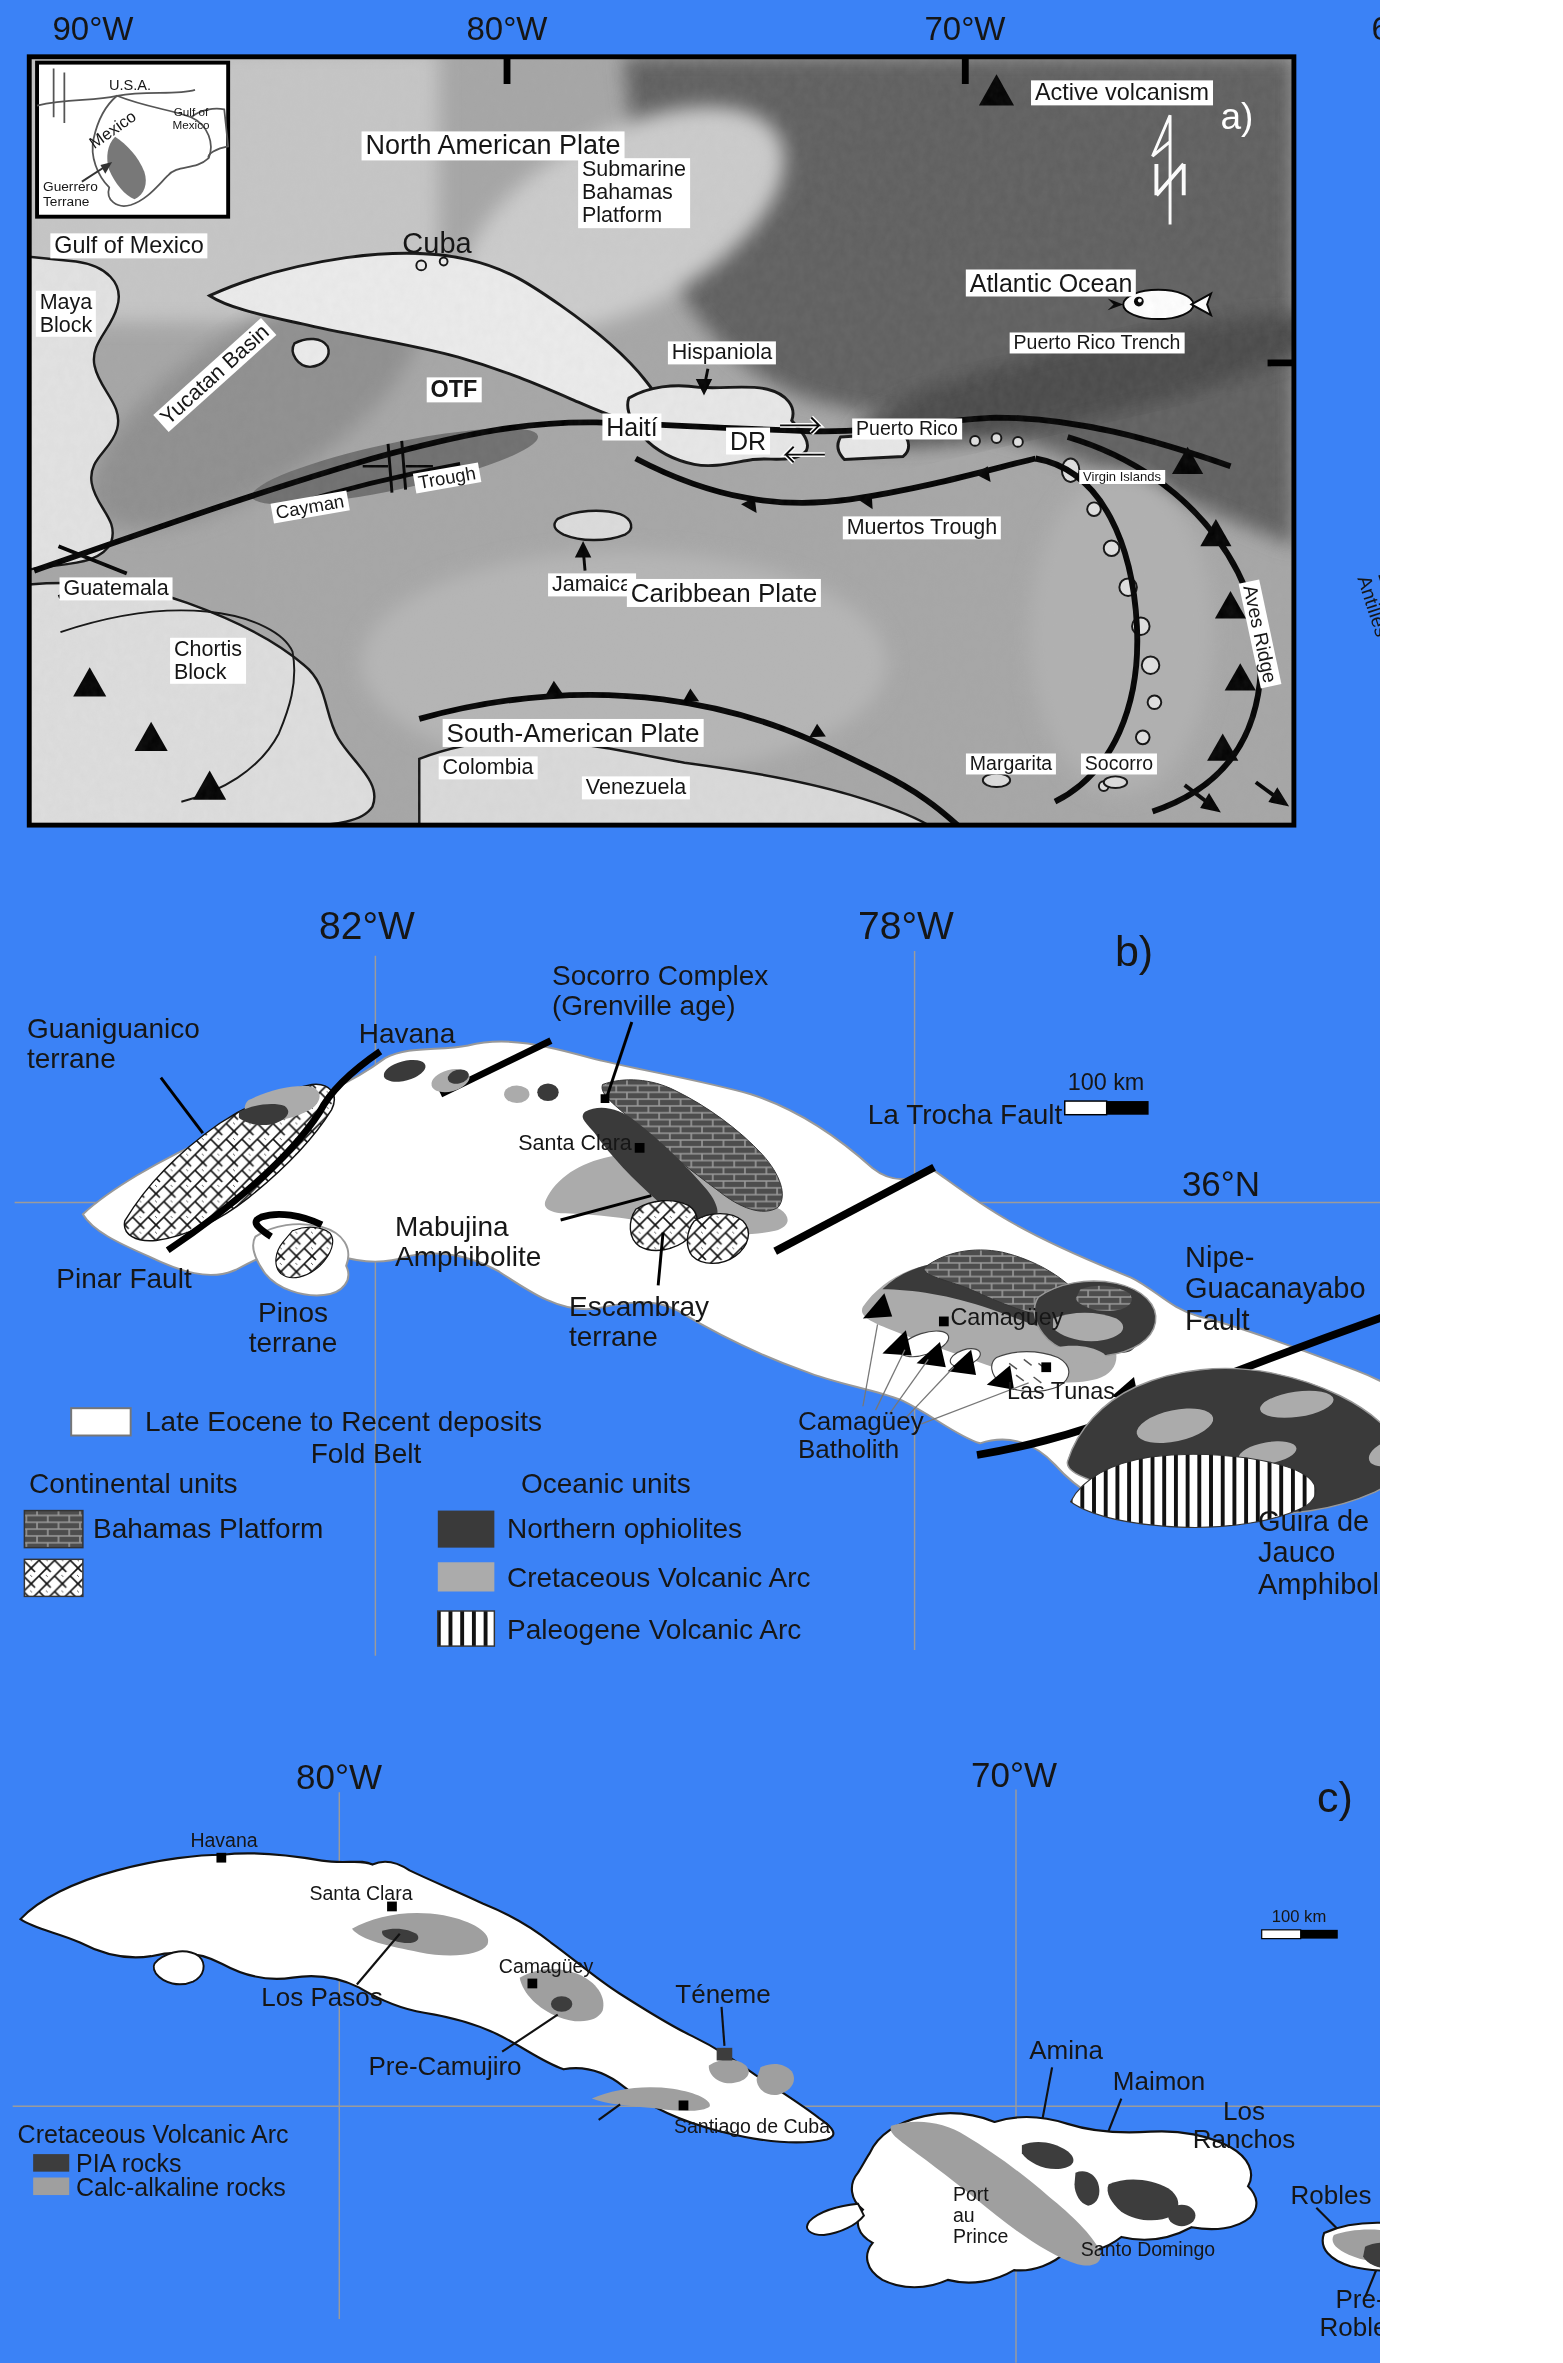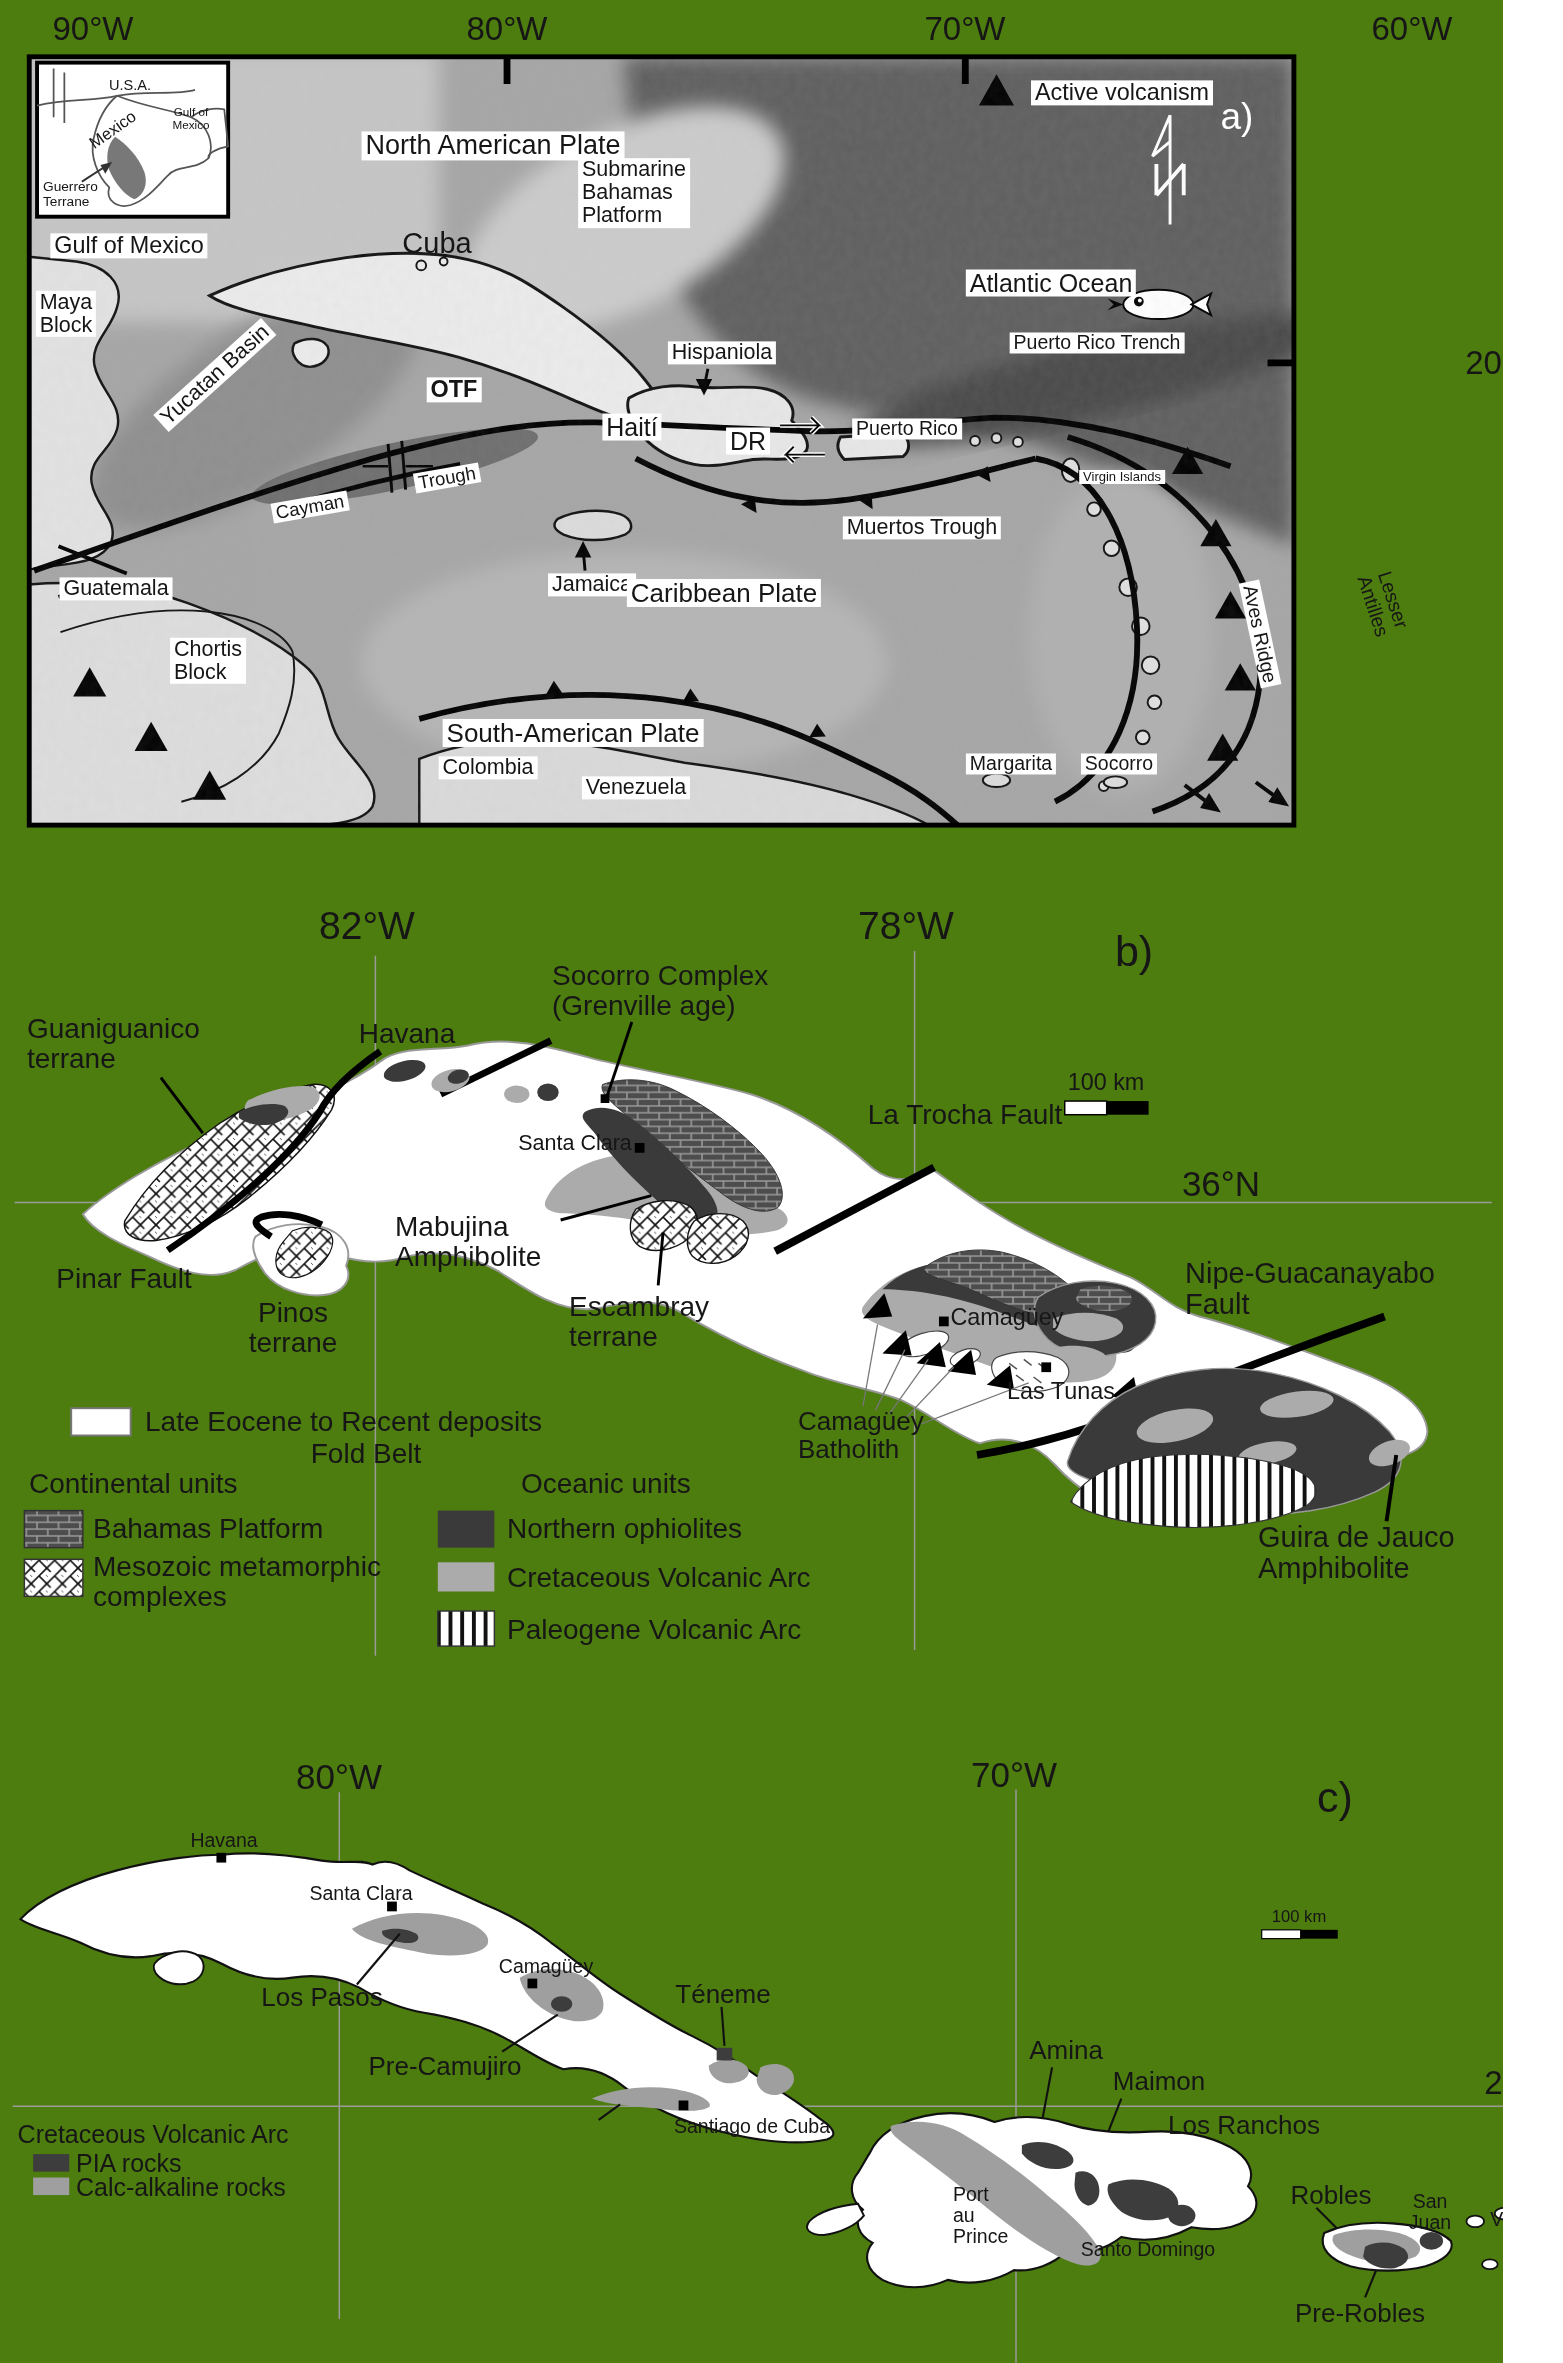--- a/index.html
+++ b/index.html
@@ -1,16 +1,16 @@
 <!DOCTYPE html>
 <html><head>
 <meta charset="utf-8">
 <style>
   html,body{margin:0;padding:0;background:#fff;}
-  #page{position:relative;width:1503px;height:2363px;background:#4d7c0f;overflow:hidden;
+  #page{position:relative;width:1380px;height:2363px;background:#3b82f6;overflow:hidden;
         font-family:"Liberation Sans",sans-serif;color:#111;}
   #art{position:absolute;left:0;top:0;z-index:1;}
   .lbl{position:absolute;transform:translate(-50%,-50%);white-space:pre-line;text-align:center;
        line-height:1.08;color:#161616;z-index:3;}
   .left{transform:translate(0,-50%);text-align:left;}
   .wbg{background:#fff;padding:0 3.9px;}
   .big{font-size:33px;}
 </style>
 </head>
 <body>
@@ -428,22 +428,20 @@
 Batholith</div>
 <div class="lbl left" style="left:1185px;top:1289px;font-size:29px">Nipe-Guacanayabo
 Fault</div>
 <div class="lbl left" style="left:1258px;top:1553px;font-size:29px">Guira de Jauco
 Amphibolite</div>
 
 <div class="lbl left" style="left:145px;top:1422px;font-size:28px">Late Eocene to Recent deposits</div>
 <div class="lbl" style="left:366px;top:1454px;font-size:28px">Fold Belt</div>
 <div class="lbl left" style="left:29px;top:1484px;font-size:28px">Continental units</div>
 <div class="lbl left" style="left:93px;top:1529px;font-size:28px">Bahamas Platform</div>
-<div class="lbl left" style="left:93px;top:1582px;font-size:28px">Mesozoic metamorphic
-complexes</div>
 <div class="lbl left" style="left:521px;top:1484px;font-size:28px">Oceanic units</div>
 <div class="lbl left" style="left:507px;top:1529px;font-size:28px">Northern ophiolites</div>
 <div class="lbl left" style="left:507px;top:1578px;font-size:28px">Cretaceous Volcanic Arc</div>
 <div class="lbl left" style="left:507px;top:1630px;font-size:28px">Paleogene Volcanic Arc</div>
 
 <div class="lbl" style="left:339px;top:1777px;font-size:35px">80°W</div>
 <div class="lbl" style="left:1014px;top:1775px;font-size:35px">70°W</div>
 <div class="lbl" style="left:1521px;top:2083px;font-size:33px">20°N</div>
 <div class="lbl" style="left:1335px;top:1797px;font-size:43px">c)</div>
 <div class="lbl" style="left:1299px;top:1917px;font-size:16.6px">100 km</div>

